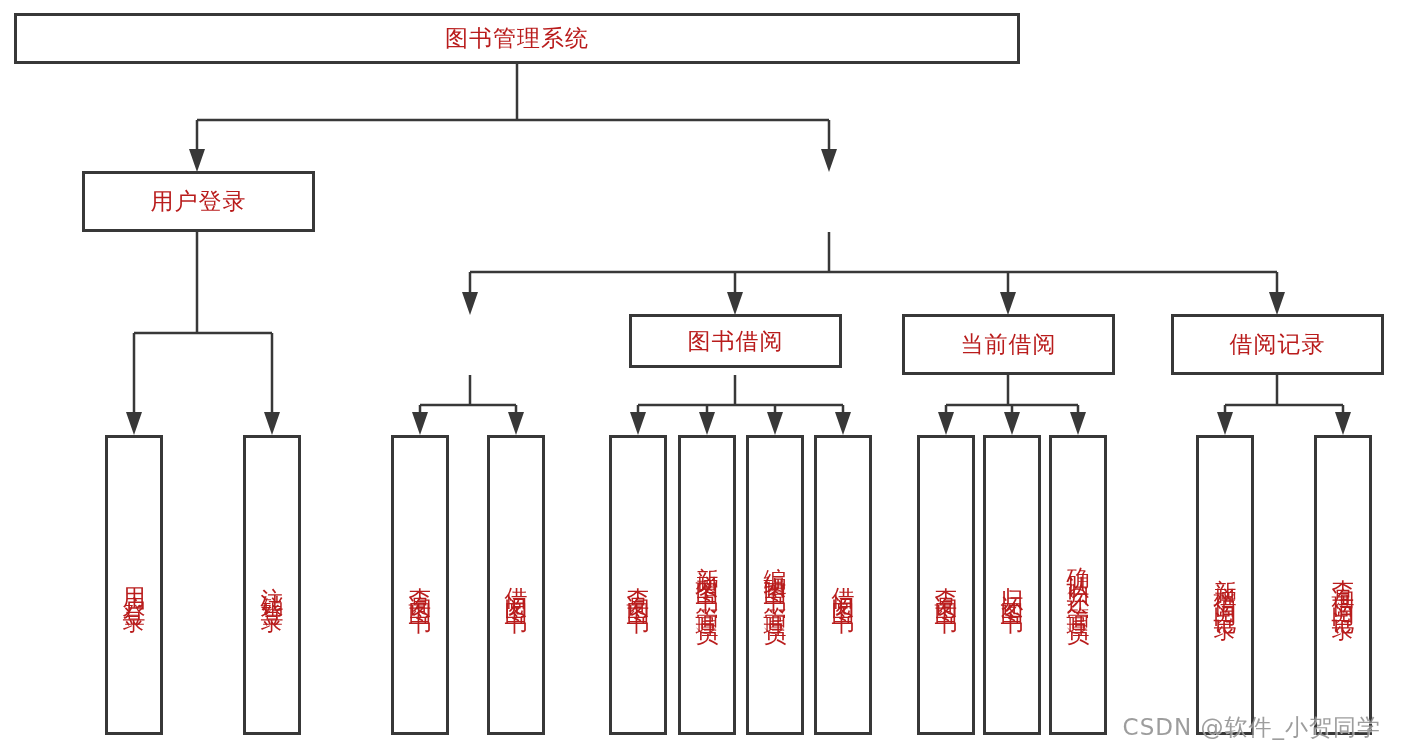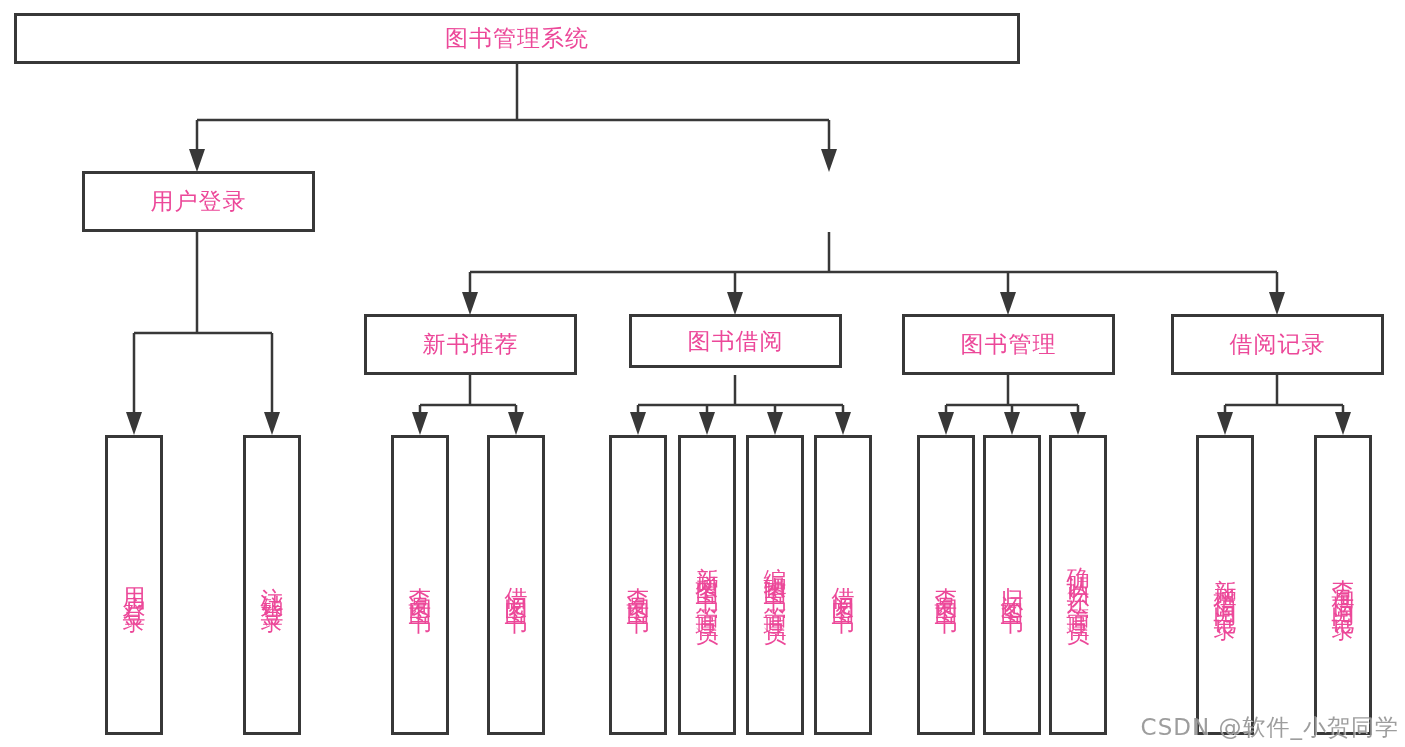--- a/index.html
+++ b/index.html
@@ -12,38 +12,38 @@
   }
   #connectors{position:absolute;left:0;top:0;width:1405px;height:747px;}
   .box{
     position:absolute;
     box-sizing:border-box;
     border:3px solid #383838;
     background:#ffffff;
     display:flex;
     align-items:center;
     justify-content:center;
-    color:#ec4899;
+    color:#b91c1c;
   }
   .box.h span{
     font-size:23px;
     letter-spacing:1px;
     white-space:nowrap;
   }
   .box.v span{
     writing-mode:vertical-rl;
     text-orientation:mixed;
     font-size:23px;
     letter-spacing:8px;
     line-height:1;
   }
   .root-box span{font-size:23px;}
   #watermark{
     position:absolute;
-    right:6px;
+    right:24px;
     bottom:4px;
     font-size:23px;
     color:rgba(140,140,140,0.85);
     text-shadow:1px 1px 0 rgba(255,255,255,0.6);
     letter-spacing:1px;
     white-space:nowrap;
     pointer-events:none;
   }
   svg path{stroke:#383838;stroke-width:2.5;fill:none;}
   svg polygon{fill:#383838;stroke:none;}
@@ -104,28 +104,25 @@
   </svg>
 
   <div class="box h root-box" style="left:14px;top:13px;width:1006px;height:51px">
     <span>图书管理系统</span>
   </div>
 
   <div class="box h" style="left:82px;top:171px;width:233px;height:61px">
     <span>用户登录</span>
   </div>
 
-  <div class="box h" style="left:364px;top:314px;width:213px;height:61px">
-    <span>新书推荐</span>
-  </div>
   <div class="box h" style="left:629px;top:314px;width:213px;height:54px">
     <span>图书借阅</span>
   </div>
   <div class="box h" style="left:902px;top:314px;width:213px;height:61px">
-    <span>图书管理</span>
+    <span>当前借阅</span>
   </div>
   <div class="box h" style="left:1171px;top:314px;width:213px;height:61px">
     <span>借阅记录</span>
   </div>
 
   <div class="box v" style="left:105px;top:435px;width:58px;height:300px">
     <span>用户登录</span>
   </div>
   <div class="box v" style="left:243px;top:435px;width:58px;height:300px">
     <span>注销登录</span>

